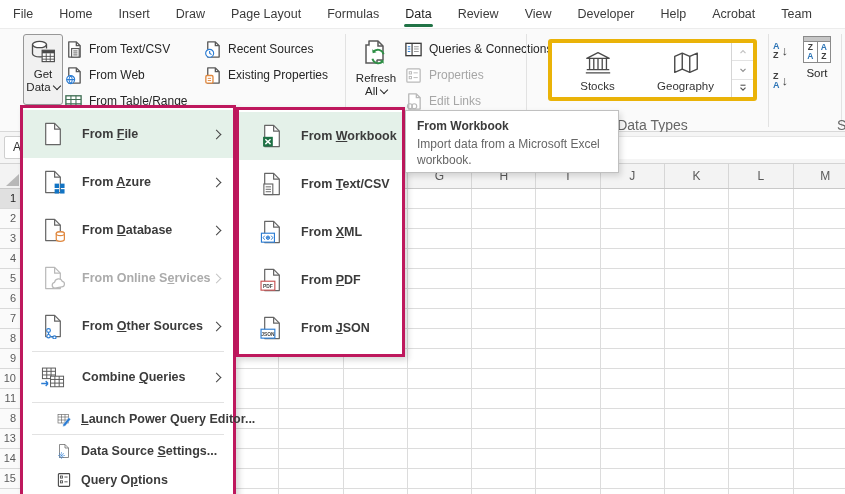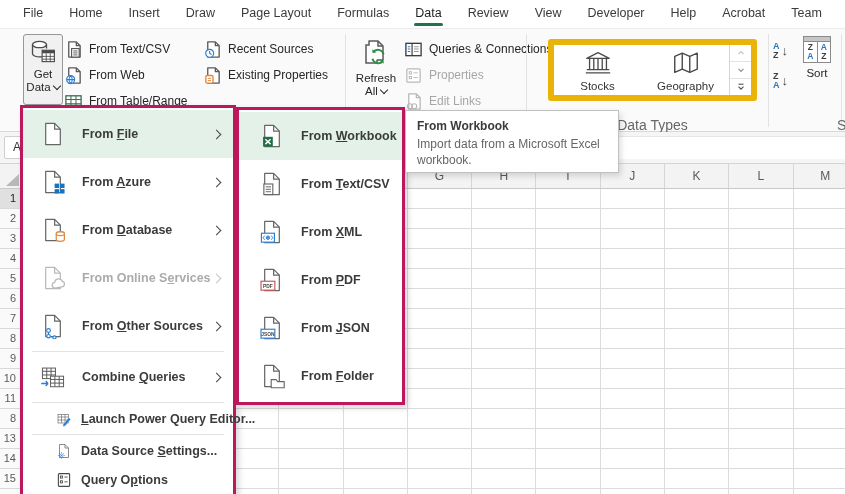--- a/index.html
+++ b/index.html
@@ -1,21 +1,21 @@
 <!DOCTYPE html>
 <html><head>
 <meta charset="utf-8">
 <style>
   html,body{margin:0;padding:0;background:#fff;}
   .screen{position:relative;width:845px;height:494px;background:#fff;overflow:hidden;
           font-family:"Liberation Sans",sans-serif;color:#262626;}
 
   
   .menubar{position:absolute;left:0;top:0;width:845px;height:28px;background:#fff;
-           display:flex;align-items:flex-start;padding-left:10px;box-sizing:border-box;}
+           display:flex;align-items:center;box-sizing:border-box;}
   .rtab{padding:0 13px;font-size:12.5px;color:#3b3b3b;line-height:27px;position:relative;white-space:nowrap;}
   .rtab.active{color:#1e1e1e;}
   .rtab.active::after{content:"";position:absolute;left:12px;right:12px;bottom:1px;height:3px;
            background:#217346;border-radius:1.5px;}
 
   
   .ribbon{position:absolute;top:28px;left:0;width:845px;height:104px;background:#fafafa;
           border-top:1px solid #ececec;border-bottom:1px solid #d8d8d8;box-sizing:border-box;}
   .rsep{position:absolute;top:5px;width:1px;height:93px;background:#e2e2e2;}
   .getdata{position:absolute;left:23px;top:5px;width:40px;height:71px;border:1px solid #979797;
@@ -29,21 +29,21 @@
   .sbtn{position:absolute;height:24px;display:flex;align-items:center;gap:6px;font-size:12px;
         color:#262626;white-space:nowrap;}
   .sbtn svg{width:19px;height:19px;flex:none;}
   .sbtn.dis{color:#a6a6a6;}
   .refreshall{position:absolute;left:349px;top:6px;width:54px;height:90px;display:flex;
         flex-direction:column;align-items:center;font-size:11.5px;color:#262626;}
   .refreshall svg{width:32px;height:32px;margin-top:2px;}
   .ra1{line-height:14px;margin-top:2px;}
   .ra2{line-height:13px;display:flex;align-items:center;gap:3px;}
   .gallery{position:absolute;left:548px;top:10px;width:209px;height:62px;background:#fff;
-        border:6px solid #eab308;border-radius:3px;box-sizing:border-box;display:flex;}
+        border:4px solid #eab308;border-radius:3px;box-sizing:border-box;display:flex;}
   .gitems{flex:1;display:flex;justify-content:center;gap:8px;}
   .gitem{width:80px;display:flex;flex-direction:column;align-items:center;justify-content:center;
         font-size:11.5px;color:#333;}
   .gitem svg{width:30px;height:30px;margin-bottom:0px;}
   .gscroll{width:21px;border-left:1px solid #d5d5d5;display:flex;flex-direction:column;}
   .gsbtn{flex:1;display:flex;align-items:center;justify-content:center;border-bottom:1px solid #e3e3e3;}
   .gsbtn:last-child{border-bottom:none;}
   .gsbtn svg{width:10px;height:10px;}
   .grouplabel{position:absolute;top:88px;font-size:14px;color:#666;text-align:center;white-space:nowrap;}
   .azicon{position:absolute;display:flex;align-items:center;gap:2px;}
@@ -587,30 +587,20 @@
         <span class="mic">
           <svg viewBox="0 0 32 32">
             <path d="M7 3h11l7 7v19H7z" fill="#fff" stroke="#666" stroke-width="1.5" stroke-linejoin="round"></path>
             <path d="M18 3v7h7" fill="none" stroke="#666" stroke-width="1.5" stroke-linejoin="round"></path>
             <rect x="2.5" y="17.5" width="17" height="11" fill="#fff" stroke="#2b7cd3" stroke-width="1.4"></rect>
             <text x="11" y="25.7" font-size="6" font-weight="bold" fill="#444" text-anchor="middle" font-family="Liberation Sans, sans-serif">JSON</text>
           </svg>
         </span>
         <span class="mil"><span>From </span><span class="ak">J</span><span>SON</span></span>
       </div>
-      <div class="mi sub">
-        <span class="mic">
-          <svg viewBox="0 0 32 32">
-            <path d="M7 3h11l7 7v19H7z" fill="#fff" stroke="#666" stroke-width="1.5" stroke-linejoin="round"></path>
-            <path d="M18 3v7h7" fill="none" stroke="#666" stroke-width="1.5" stroke-linejoin="round"></path>
-            <path d="M15 20.5h6l2 2.4h8v7.6H15z" fill="#fff" stroke="#666" stroke-width="1.4" stroke-linejoin="round"></path>
-          </svg>
-        </span>
-        <span class="mil"><span>From </span><span class="ak">F</span><span>older</span></span>
-      </div>
     </div>
 
   <div class="tooltip">
     <div class="tt-title">From Workbook</div>
     <div class="tt-body">Import data from a Microsoft Excel workbook.</div>
   </div>
 
 </div>
 
 </body></html>

